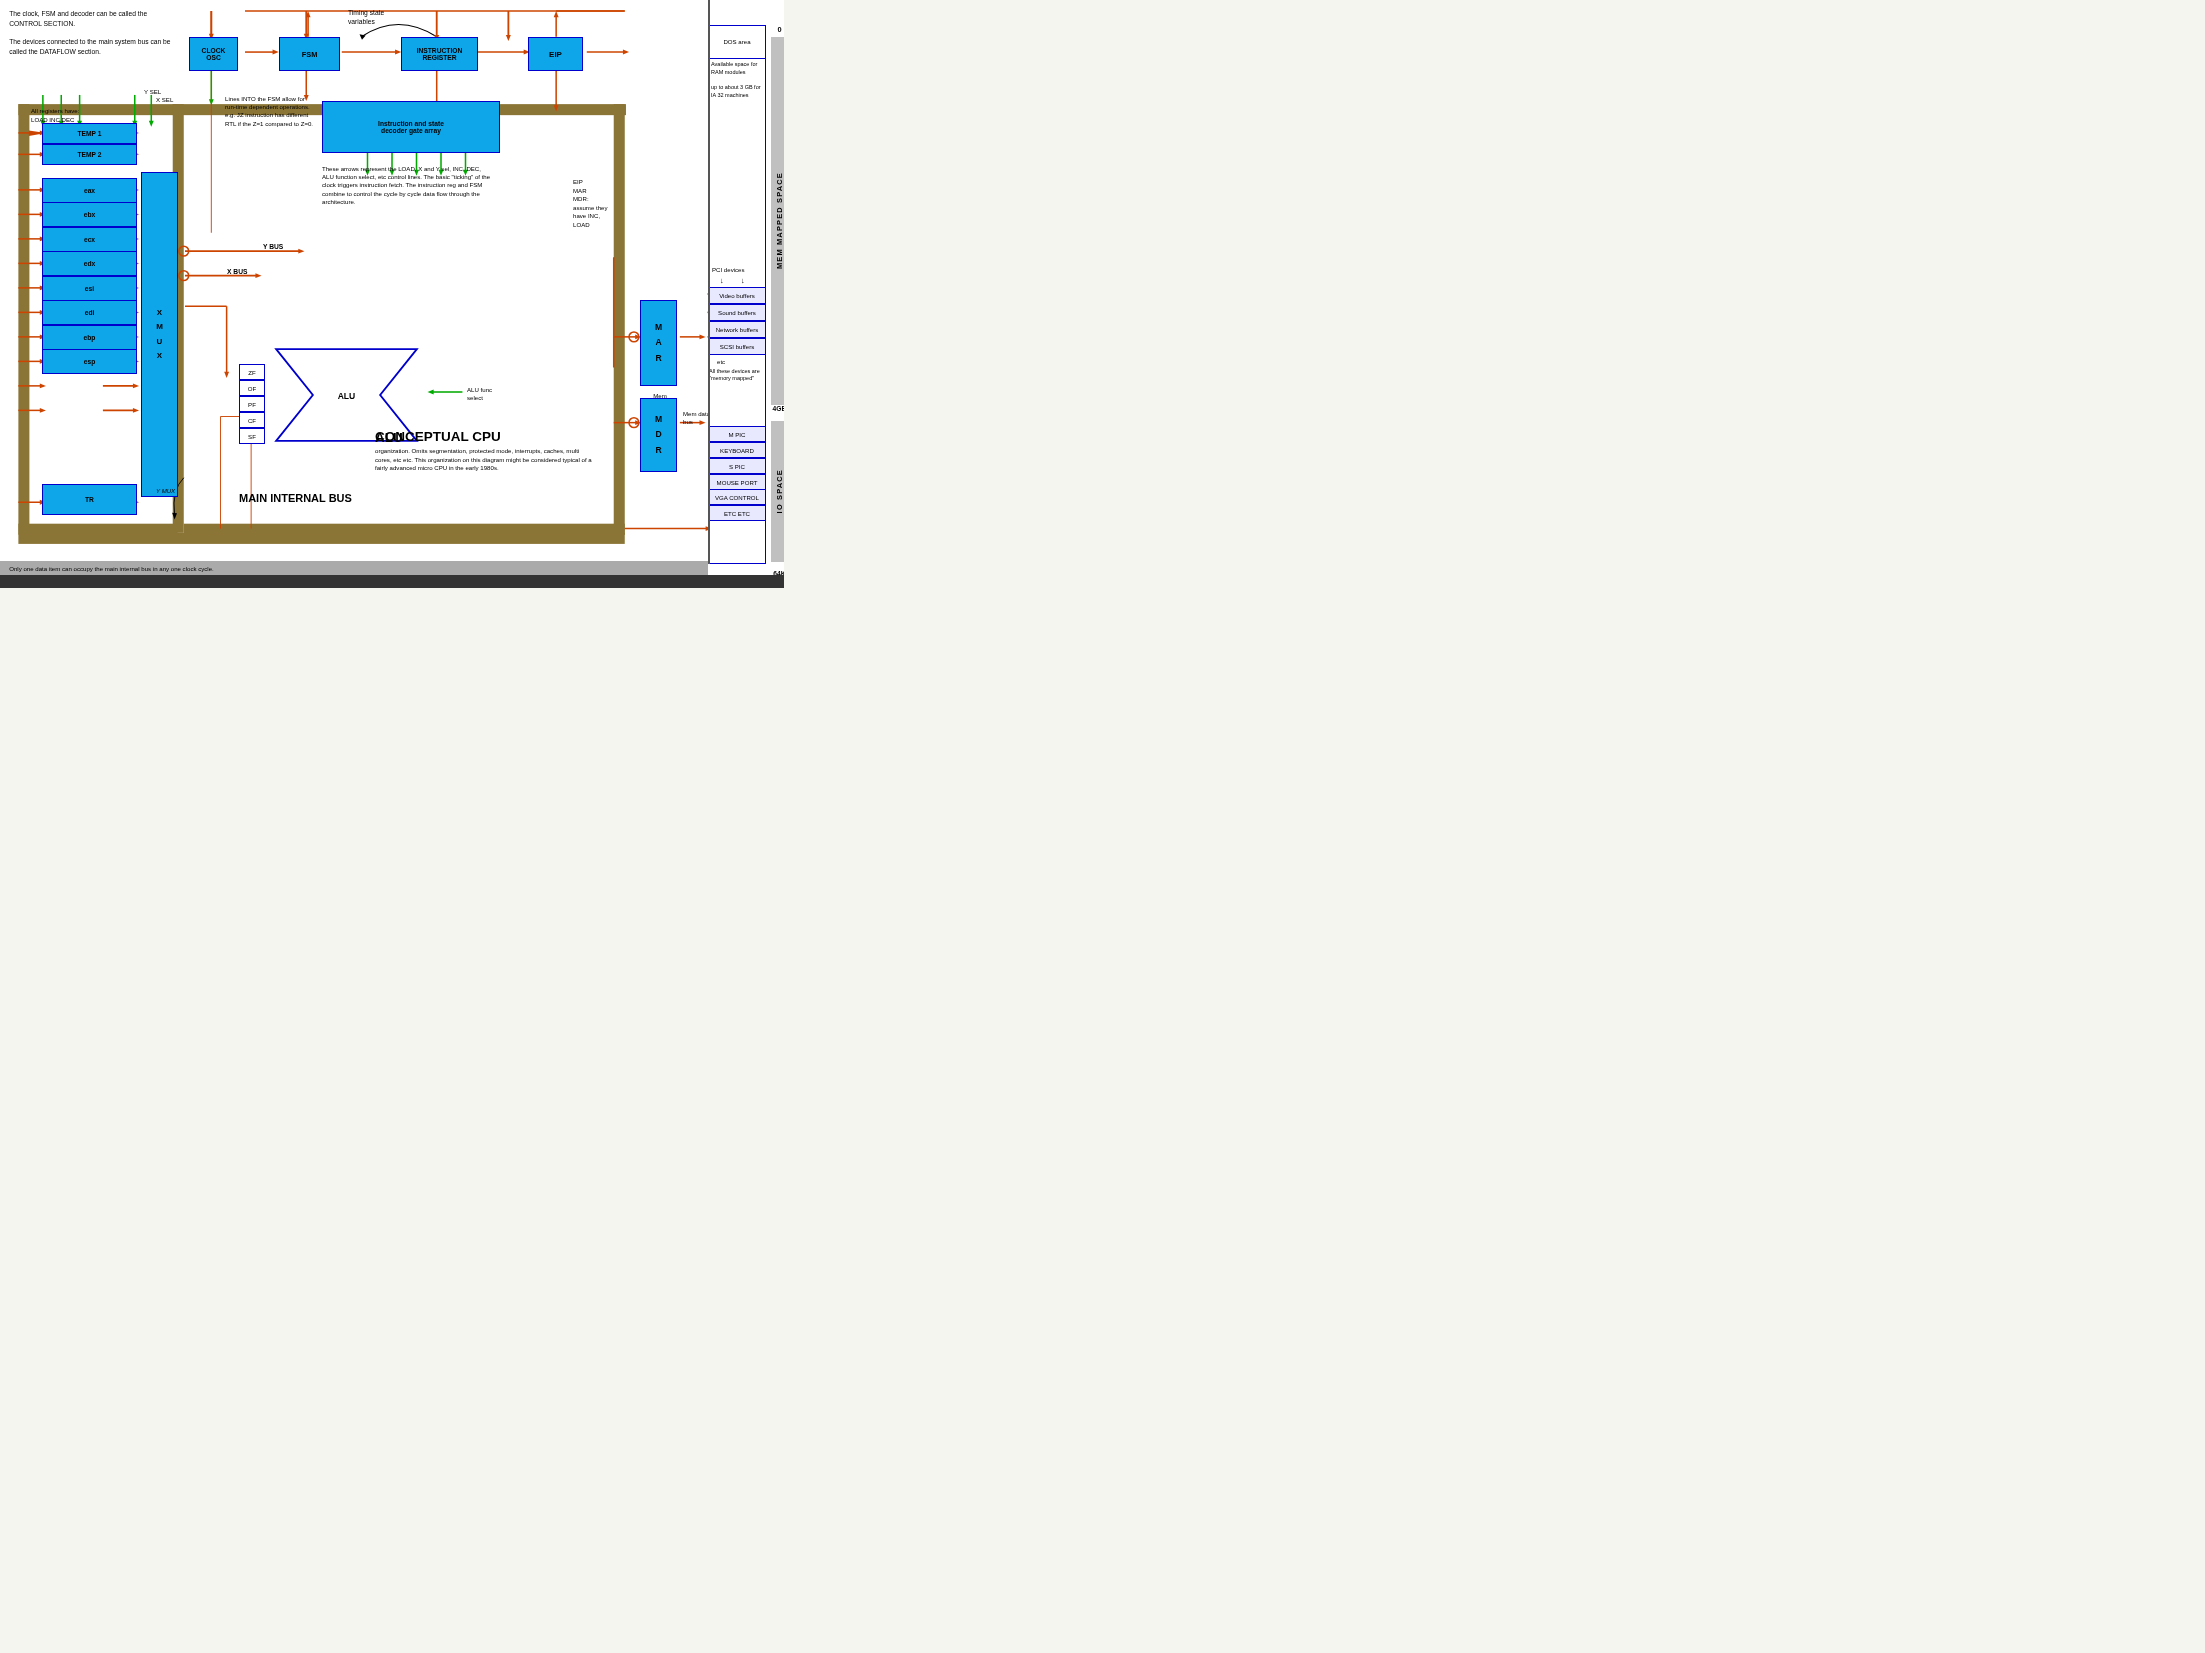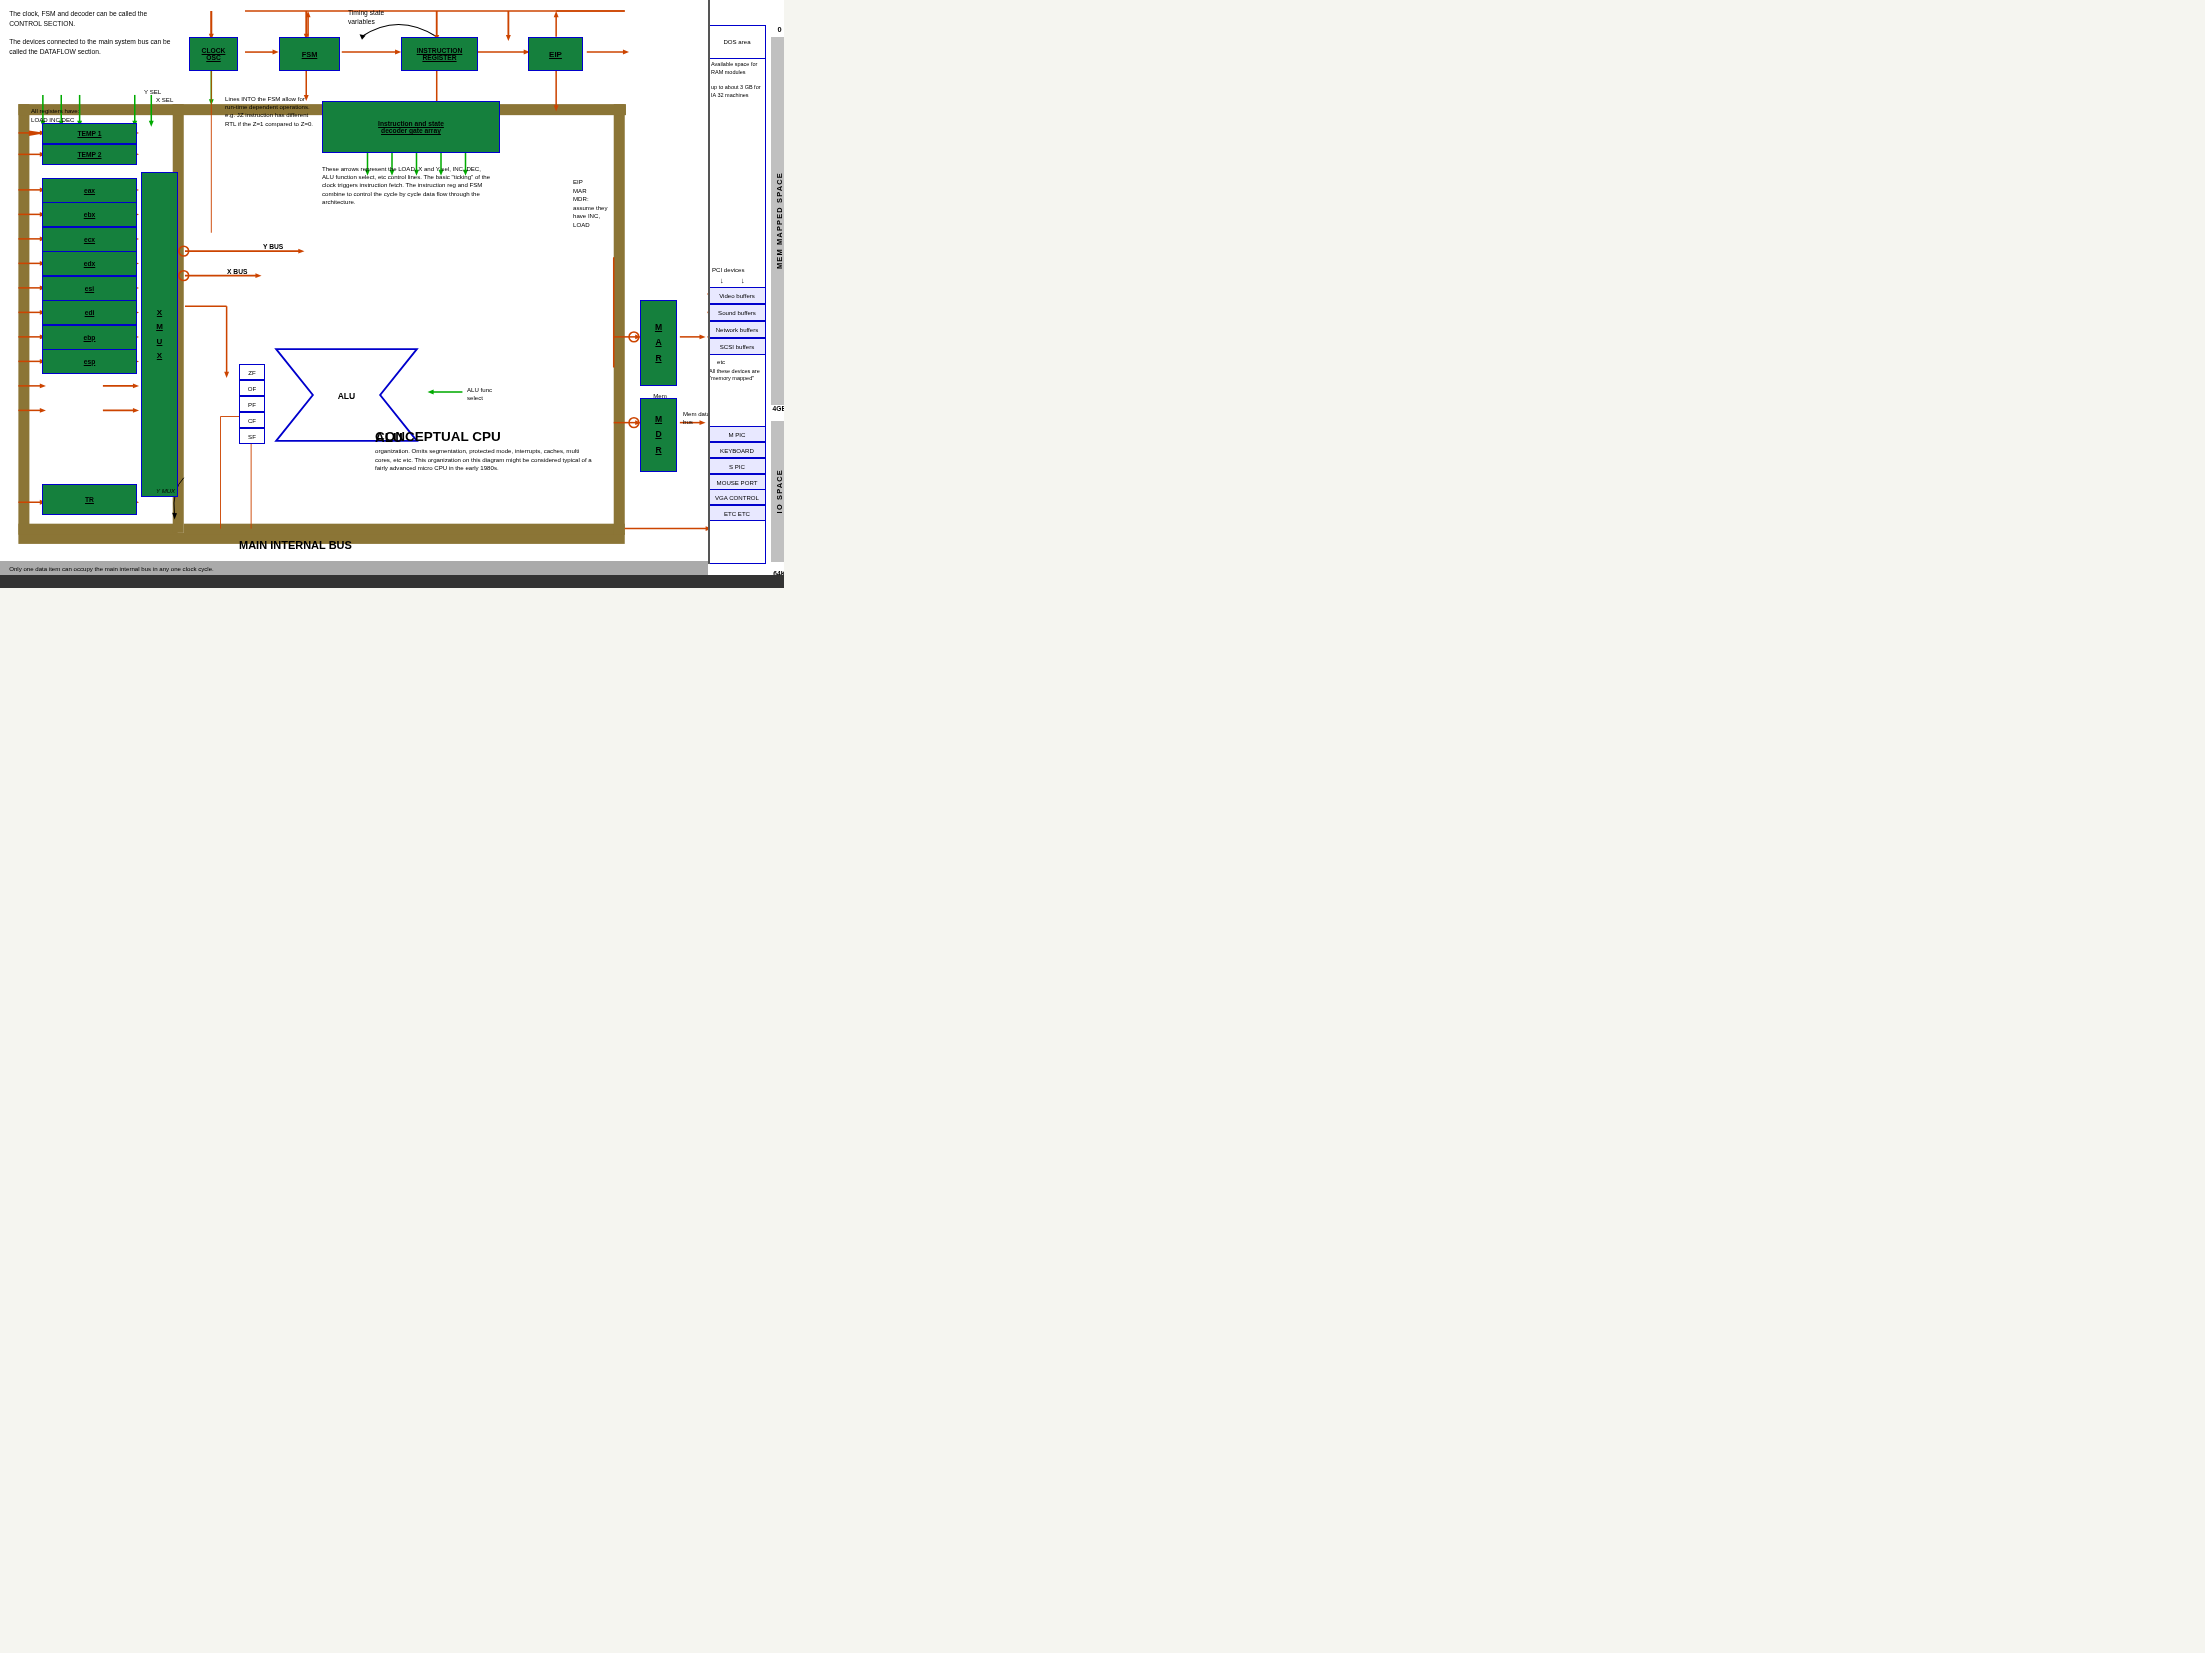--- a/index.html
+++ b/index.html
@@ -19,29 +19,28 @@
     }
     .label-text {
       position: absolute;
       font-size: 6.7px;
       color: #000;
       line-height: 1.3;
     }
     .box-blue {
       position: absolute;
       border: 1.5px solid #0000cc;
-      background: #15803d;
+      background: #0ea5e9;
       display: flex;
       align-items: center;
       justify-content: center;
       text-align: center;
       font-size: 6.7px;
       font-weight: bold;
       color: #000;
-      text-decoration: underline;
     }
     .box-thin {
       position: absolute;
       border: 0.9px solid #0000cc;
       background: white;
       display: flex;
       align-items: center;
       justify-content: center;
       text-align: center;
       font-size: 6.1px;
@@ -440,21 +439,21 @@
     </div>
 
     <div style="position:absolute; bottom:-9.2px; font-size:6.7px; font-weight:bold;">64K</div>
   </div>
 
   <div class="label-text" style="left:375px; top:429px; font-size:13.5px; font-weight:bold;">ALU</div>
   <div style="position:absolute; left:375px; top:429px; font-size:13.5px; font-weight:bold; color:#000;">CONCEPTUAL CPU</div>
 
   <div class="label-text" style="left:375px; top:447px; width:221px; font-size:6.1px; line-height:1.4;">organization. Omits segmentation, protected mode, interrupts, caches, multi cores, etc etc. This organization on this diagram might be considered typical of a fairly advanced micro CPU in the early 1980s.</div>
 
-  <div style="position:absolute; left:239px; top:539px; font-size:11px; font-weight:bold; color:#000;">MAIN INTERNAL BUS</div>
+  <div style="position:absolute; left:239px; top:492px; font-size:11px; font-weight:bold; color:#000;">MAIN INTERNAL BUS</div>
 
   <div style="position:absolute; left:0; bottom:13.5px; width:708px; height:13.5px; background:#aaaaaa;"></div>
 
   <div class="label-text" style="left:9.2px; bottom:15.3px; font-size:6.1px;">Only one data item can occupy the main internal bus in any one clock cycle.</div>
 
   <div style="position:absolute; left:533px; bottom:3.1px; font-size:6.7px; font-weight:bold; color:#000;">INTERNAL TO CPU CHIP</div>
 
   <div style="position:absolute; left:720px; bottom:3.1px; font-size:6.7px; font-weight:bold; color:#000;">EXTERNAL</div>
 
   <div style="position:absolute; left:708px; top:0; width:1.8px; height:564px; background:#555;"></div>

